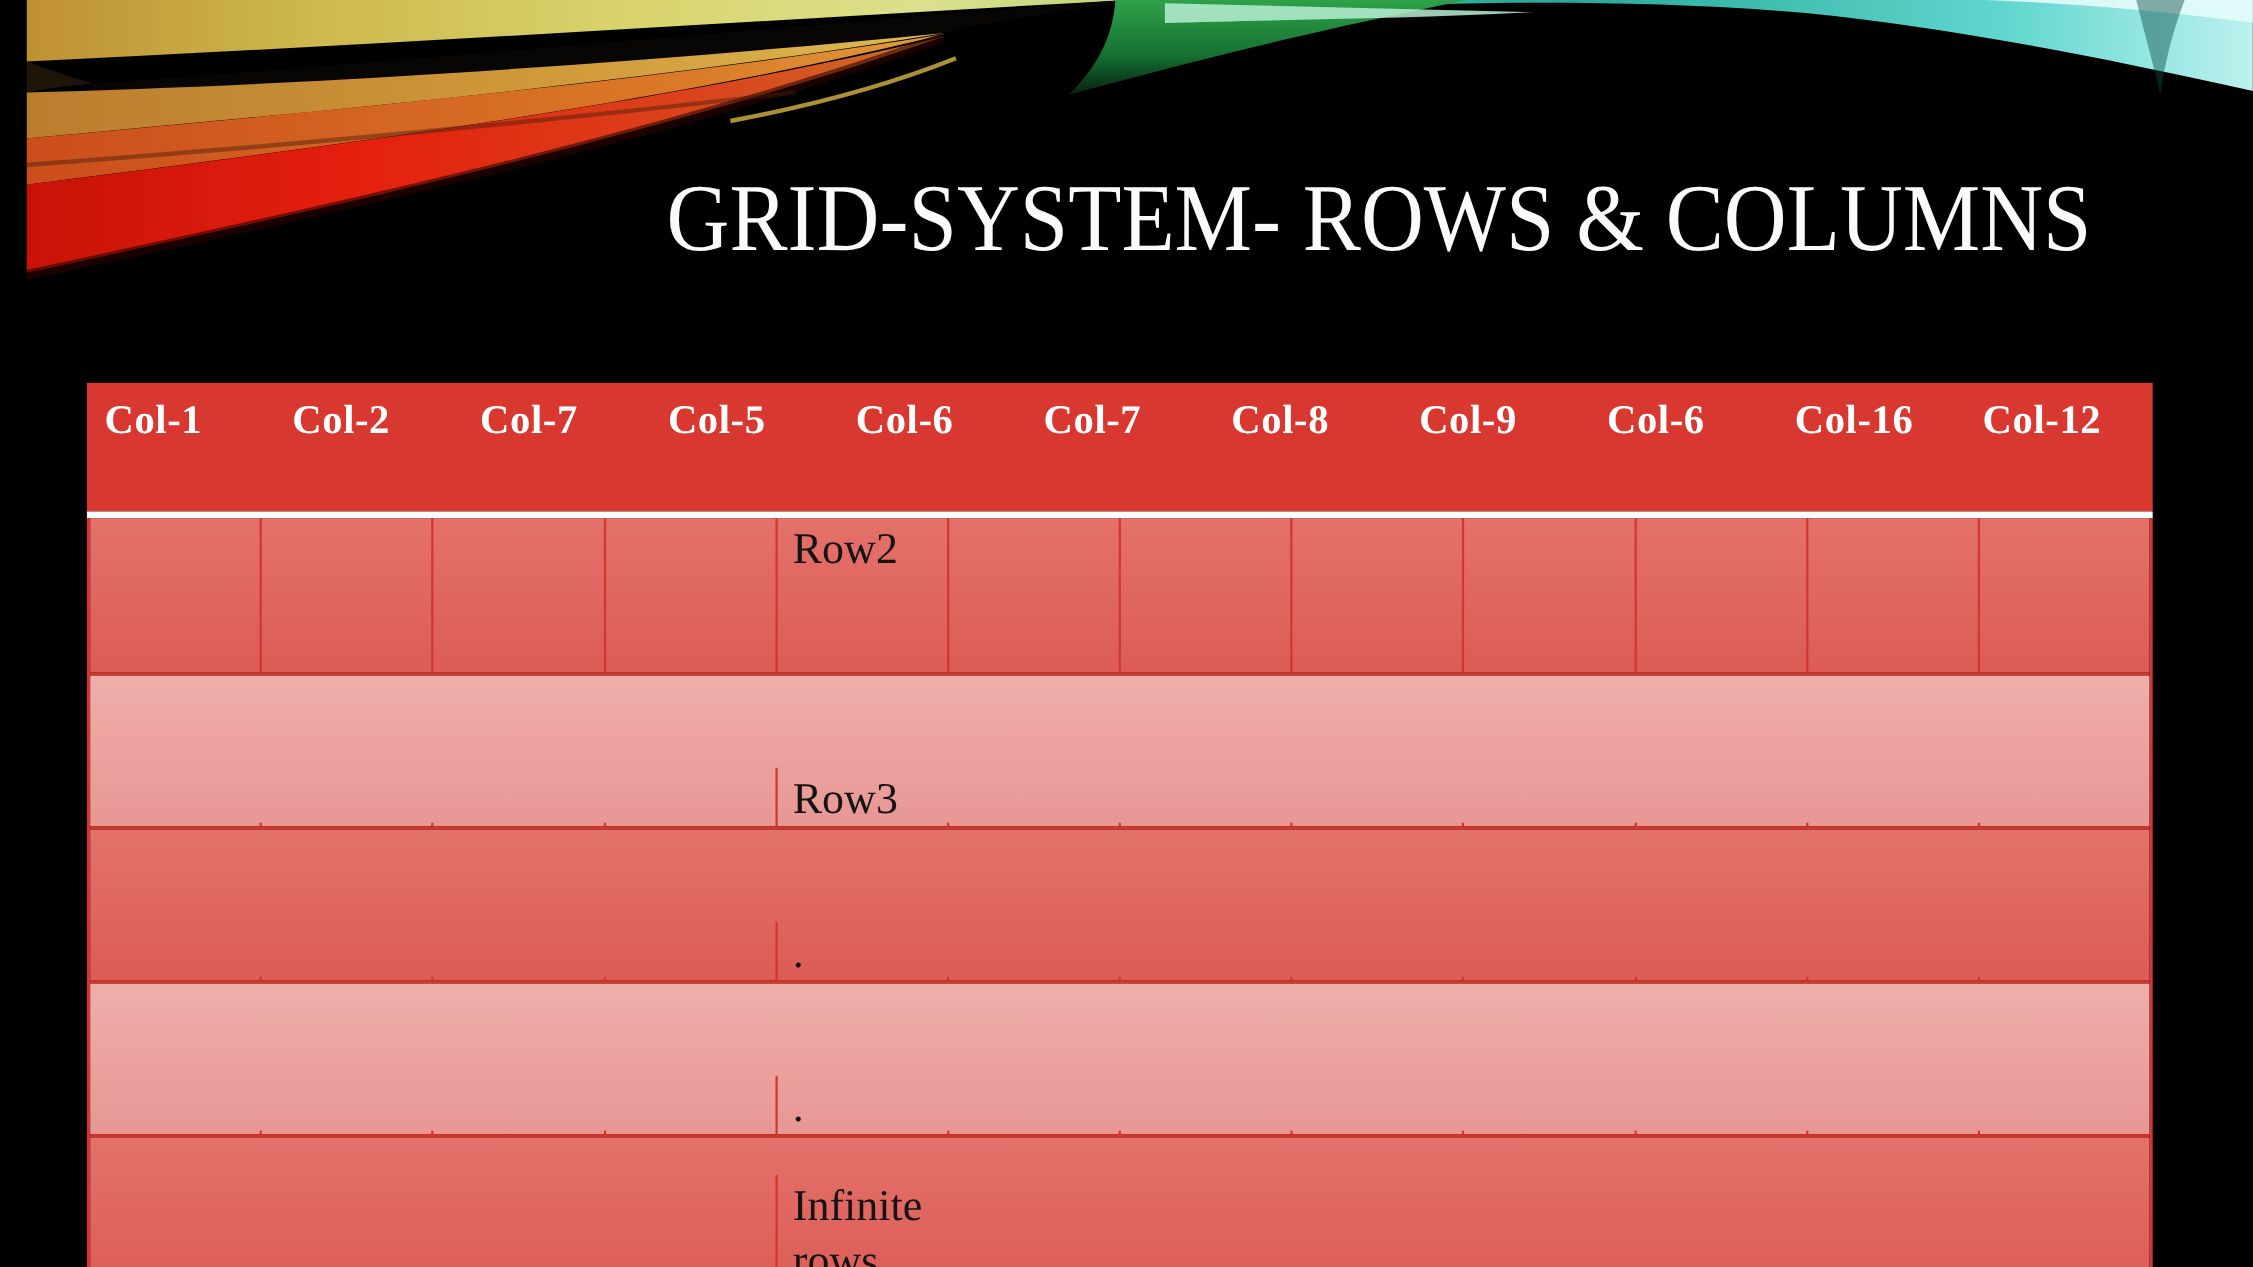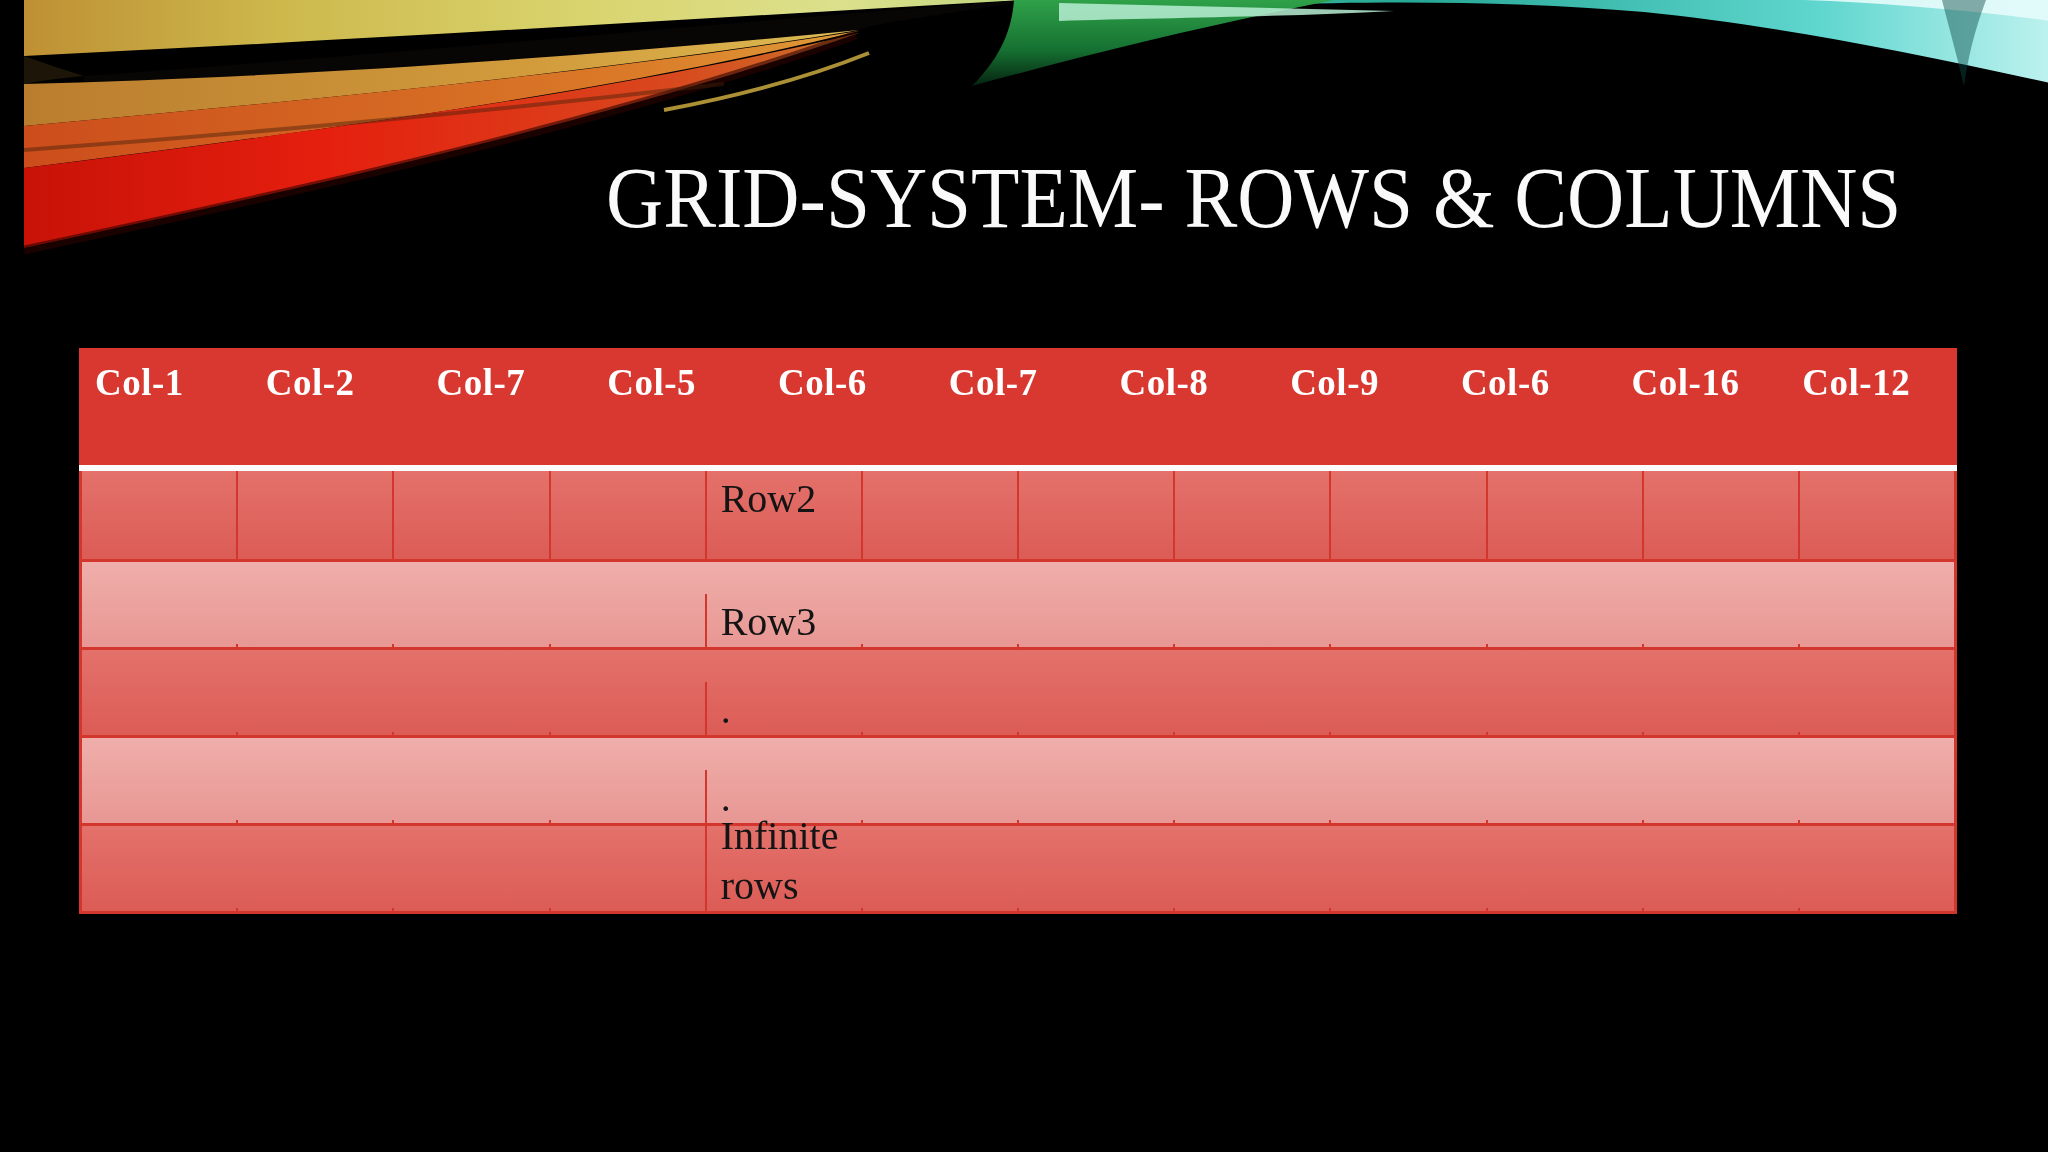--- a/index.html
+++ b/index.html
@@ -62,21 +62,21 @@
     height: 6px;
     background: var(--header-separator, #fcfcfc);
   }
   .tbody {
     border-left: 3px solid var(--grid-border, #d2362c);
     border-right: 3px solid var(--grid-border, #d2362c);
     border-bottom: 3px solid var(--grid-border, #d2362c);
   }
   .tr {
     display: flex;
-    height: 88px;
+    height: 140px;
     box-sizing: border-box;
   }
   .tr + .tr {
     border-top: 3px solid var(--grid-border, #d2362c);
     align-items: flex-end;
   }
   .tr.dark  { background: linear-gradient(180deg, #e4716b 0%, #dc5c56 100%); }
   .tr.light { background: linear-gradient(180deg, #efaeaa 0%, #e89793 100%); }
   .td {
     flex: 1 1 0;

